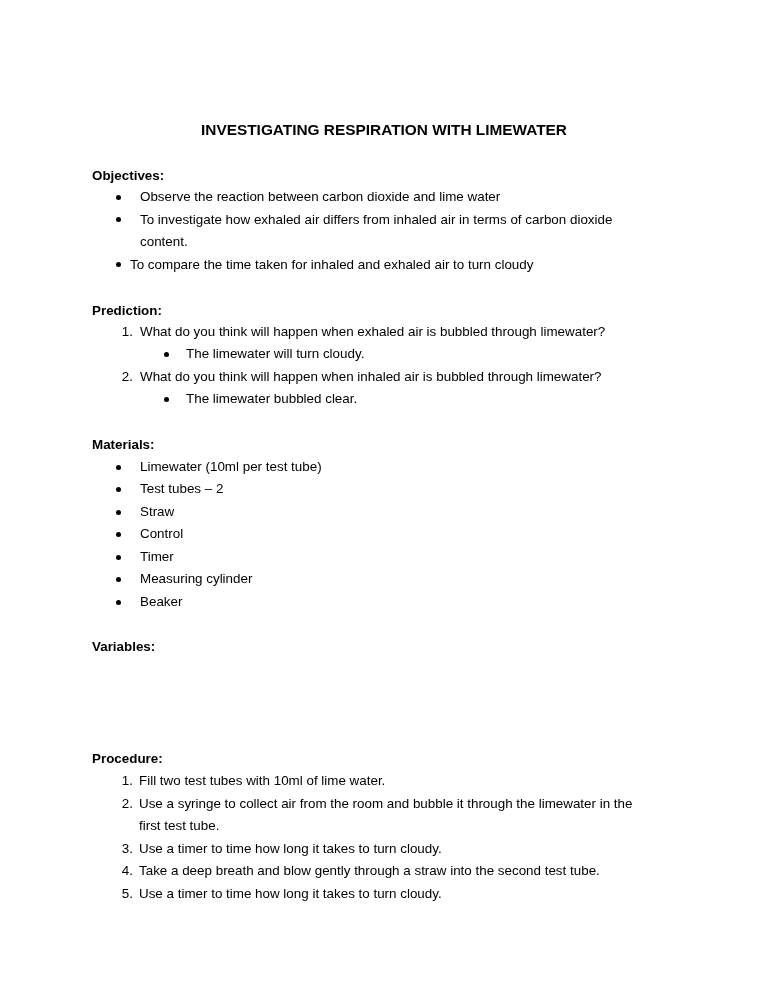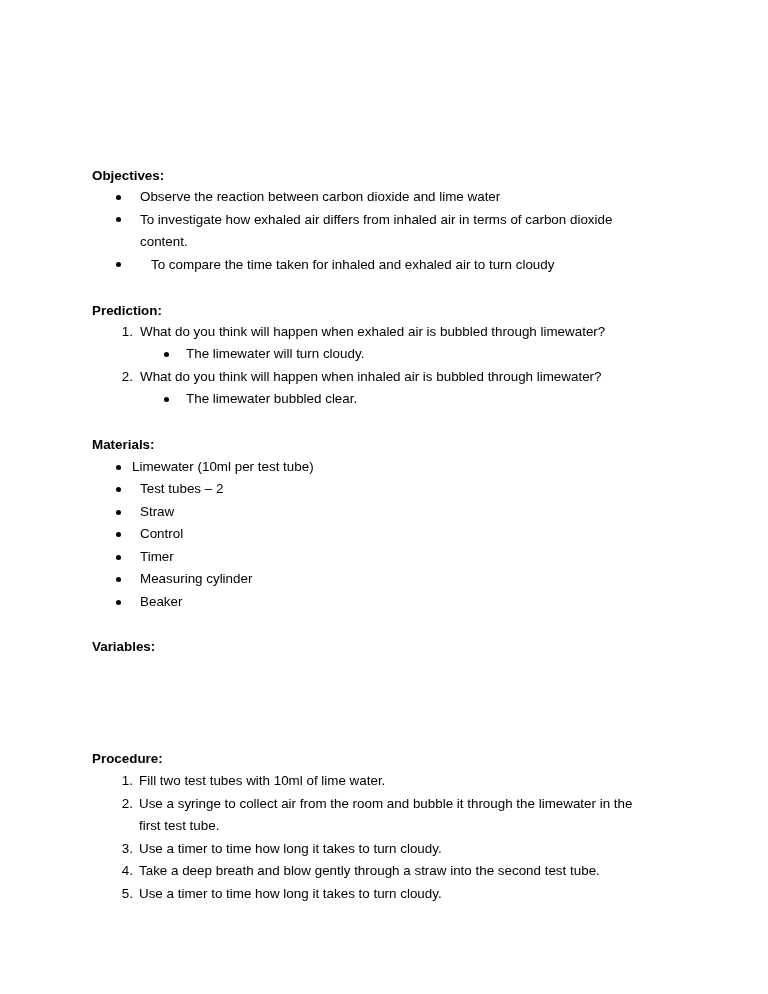--- a/index.html
+++ b/index.html
@@ -12,48 +12,49 @@
   .line { position: absolute; left: 92px; white-space: nowrap; }
   .bullet { position: absolute; width: 5px; height: 5px; border-radius: 50%; background: #000; }
   .num { position: absolute; text-align: right; width: 20px; }
   .txt { position: absolute; white-space: nowrap; text-align: right; }
 </style>
 </head>
 <body>
 
 <div class="page">
 
+  <div class="title">INVESTIGATING RESPIRATION WITH LIMEWATER</div>
 
   <div class="h" style="top:168px">Objectives:</div>
   <div>
     <span class="bullet" style="left:116px;top:195px"></span>
     <span class="txt" style="left:140px;top:189px">Observe the reaction between carbon dioxide and lime water</span>
     <span class="bullet" style="left:116px;top:217px"></span>
     <span class="txt" style="left:140px;top:212px">To investigate how exhaled air differs from inhaled air in terms of carbon dioxide</span>
     <span class="txt" style="left:140px;top:234px">content.</span>
     <span class="bullet" style="left:116px;top:262px"></span>
-    <span class="txt" style="left:151px;top:257px">To compare the time taken for inhaled and exhaled air to turn cloudy</span>
+    <span class="txt" style="left:130px;top:257px">To compare the time taken for inhaled and exhaled air to turn cloudy</span>
   </div>
 
   <div class="h" style="top:303px">Prediction:</div>
   <div>
     <span class="num" style="left:113px;top:324px">1.</span>
     <span class="txt" style="left:140px;top:324px">What do you think will happen when exhaled air is bubbled through limewater?</span>
     <span class="bullet" style="left:164px;top:352px"></span>
     <span class="txt" style="left:186px;top:346px">The limewater will turn cloudy.</span>
     <span class="num" style="left:113px;top:369px">2.</span>
     <span class="txt" style="left:140px;top:369px">What do you think will happen when inhaled air is bubbled through limewater?</span>
     <span class="bullet" style="left:164px;top:397px"></span>
     <span class="txt" style="left:186px;top:391px">The limewater bubbled clear.</span>
   </div>
 
   <div class="h" style="top:437px">Materials:</div>
   <div>
     <span class="bullet" style="left:116px;top:465px"></span>
-    <span class="txt" style="left:132px;top:459px">Limewater (10ml per test tube)</span>
+    <span class="txt" style="left:140px;top:459px">Limewater (10ml per test tube)</span>
     <span class="bullet" style="left:116px;top:487px"></span>
     <span class="txt" style="left:140px;top:481px">Test tubes – 2</span>
     <span class="bullet" style="left:116px;top:510px"></span>
     <span class="txt" style="left:140px;top:504px">Straw</span>
     <span class="bullet" style="left:116px;top:532px"></span>
     <span class="txt" style="left:140px;top:526px">Control</span>
     <span class="bullet" style="left:116px;top:555px"></span>
     <span class="txt" style="left:140px;top:549px">Timer</span>
     <span class="bullet" style="left:116px;top:577px"></span>
     <span class="txt" style="left:140px;top:571px">Measuring cylinder</span>

